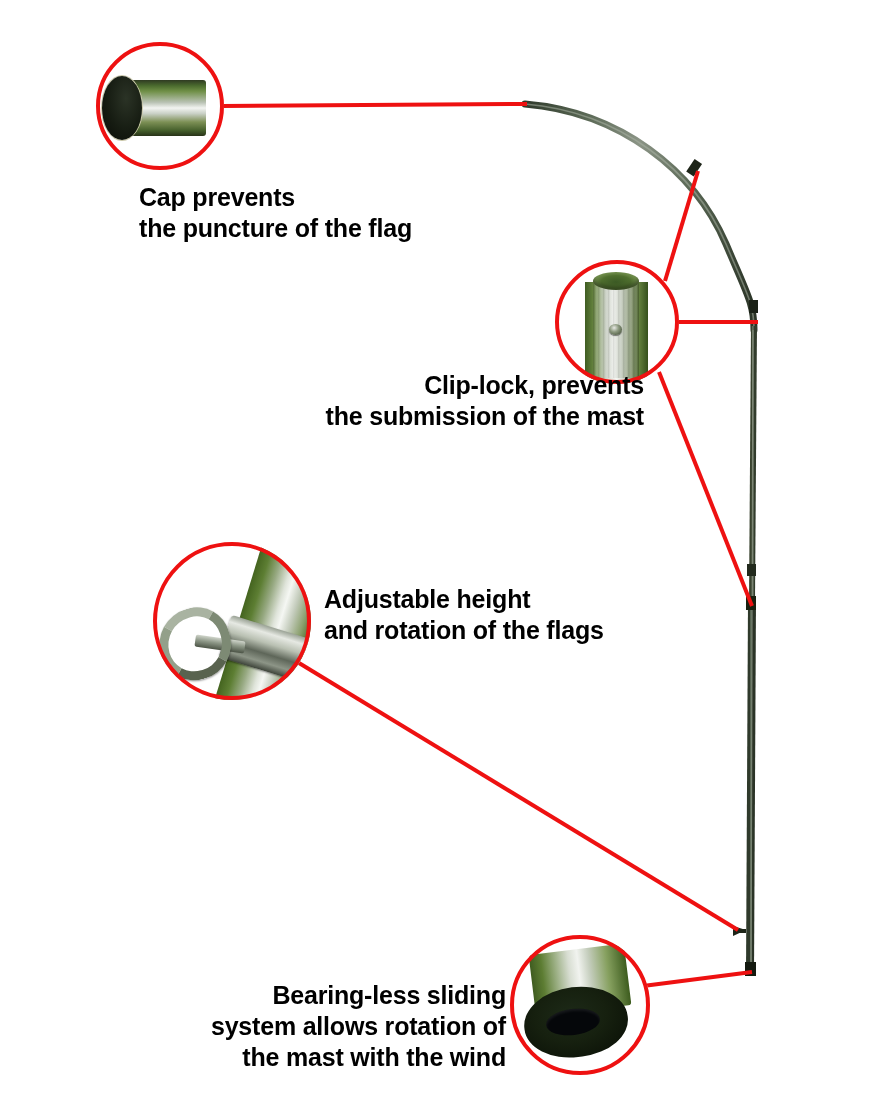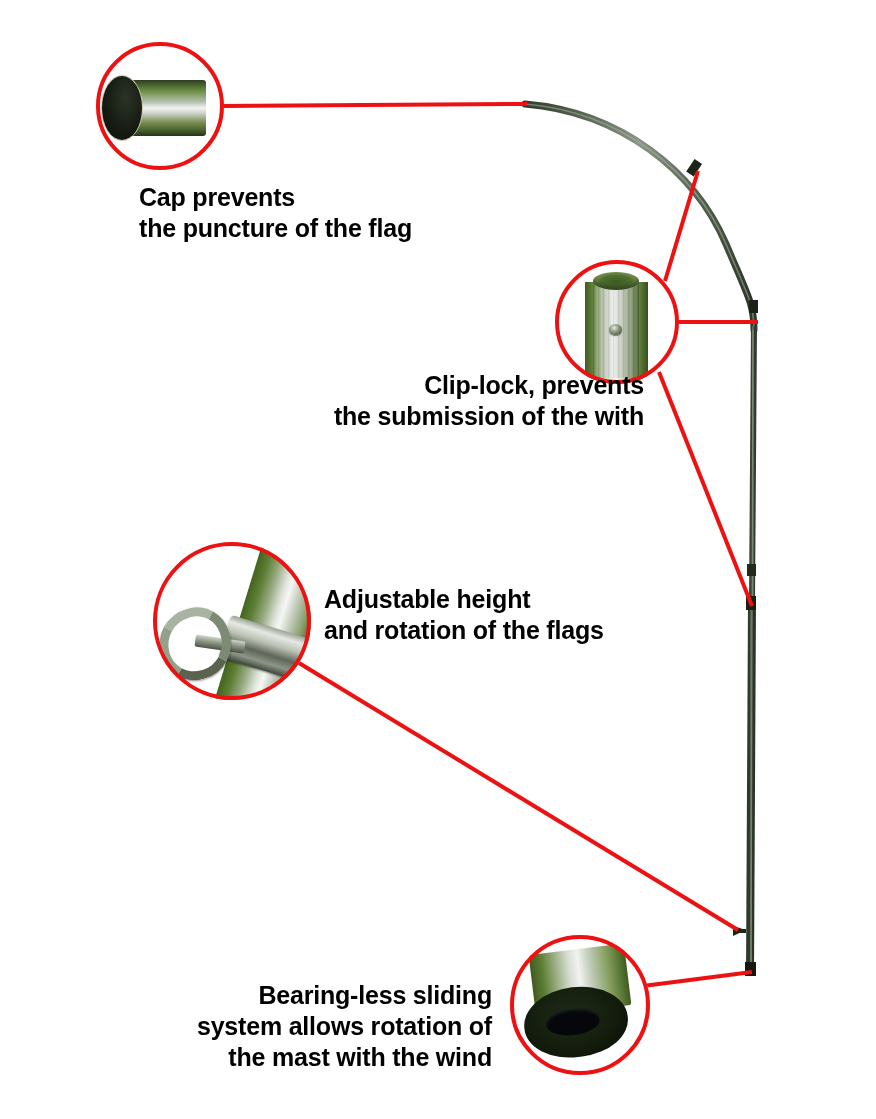--- a/index.html
+++ b/index.html
@@ -248,35 +248,35 @@
   <div class="bubble" style="left:555px; top:260px; width:124px; height:124px;">
     <div class="cl-green-l"></div>
     <div class="cl-green-r"></div>
     <div class="cl-tube"></div>
     <div class="cl-rim"></div>
     <div class="cl-hole"></div>
     <div class="cl-foot"></div>
   </div>
   <div class="bubble-ring" style="left:555px; top:260px; width:124px; height:124px;"></div>
   <div class="callout-label lbl-right" style="left:244px; top:370px; width:400px;">Clip-lock, prevents
-the submission of the with</div>
+the submission of the mast</div>
 
   <div class="bubble" style="left:153px; top:542px; width:158px; height:158px;">
     <div class="cp-pole"></div>
     <div class="cp-ring"></div>
     <div class="cp-bolt"></div>
     <div class="cp-eye"></div>
   </div>
   <div class="bubble-ring" style="left:153px; top:542px; width:158px; height:158px;"></div>
   <div class="callout-label lbl-left" style="left:324px; top:584px;">Adjustable height
 and rotation of the flags</div>
 
   <div class="bubble" style="left:510px; top:935px; width:140px; height:140px;">
     <div class="bf-body"></div>
     <div class="bf-dark"></div>
     <div class="bf-hole"></div>
   </div>
   <div class="bubble-ring" style="left:510px; top:935px; width:140px; height:140px;"></div>
-  <div class="callout-label lbl-right" style="left:152px; top:980px; width:340px;">Bearing-less sliding
+  <div class="callout-label lbl-right" style="left:166px; top:980px; width:340px;">Bearing-less sliding
 system allows rotation of
 the mast with the wind</div>
 
 </div>
 
 </body></html>

